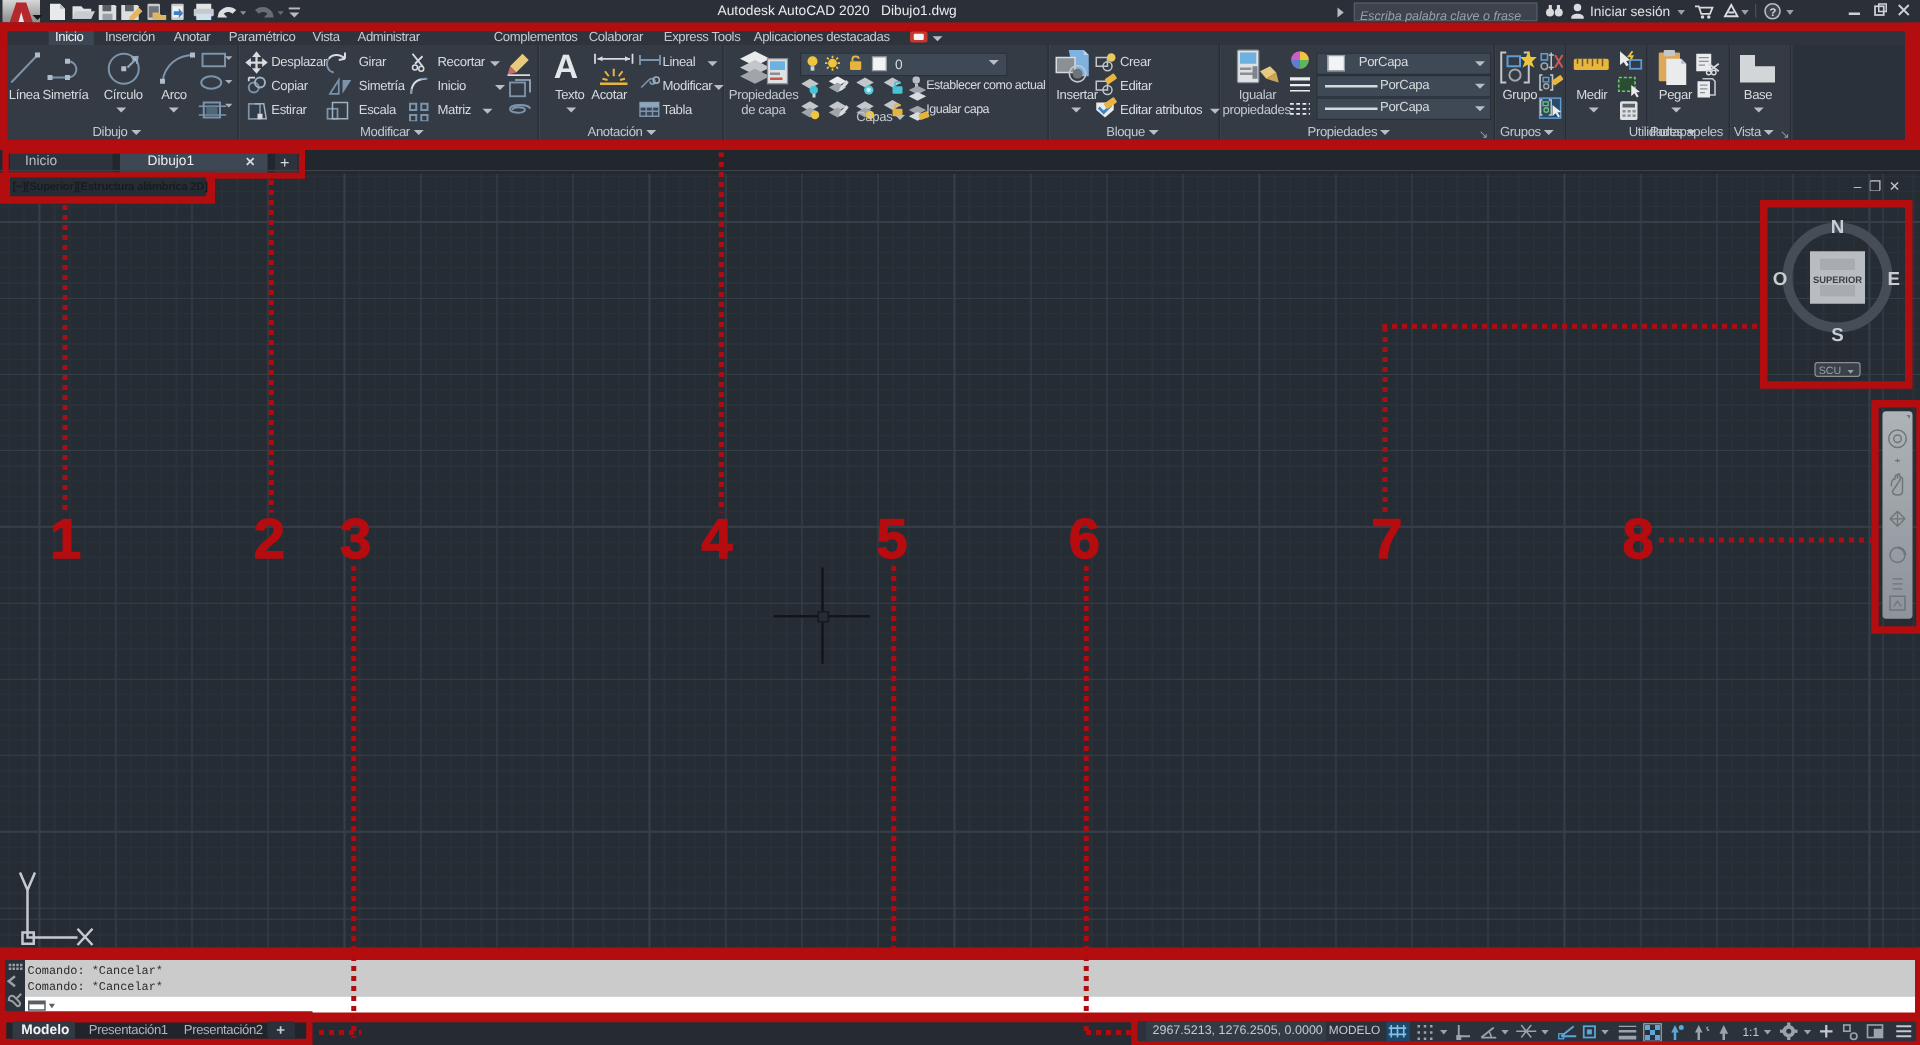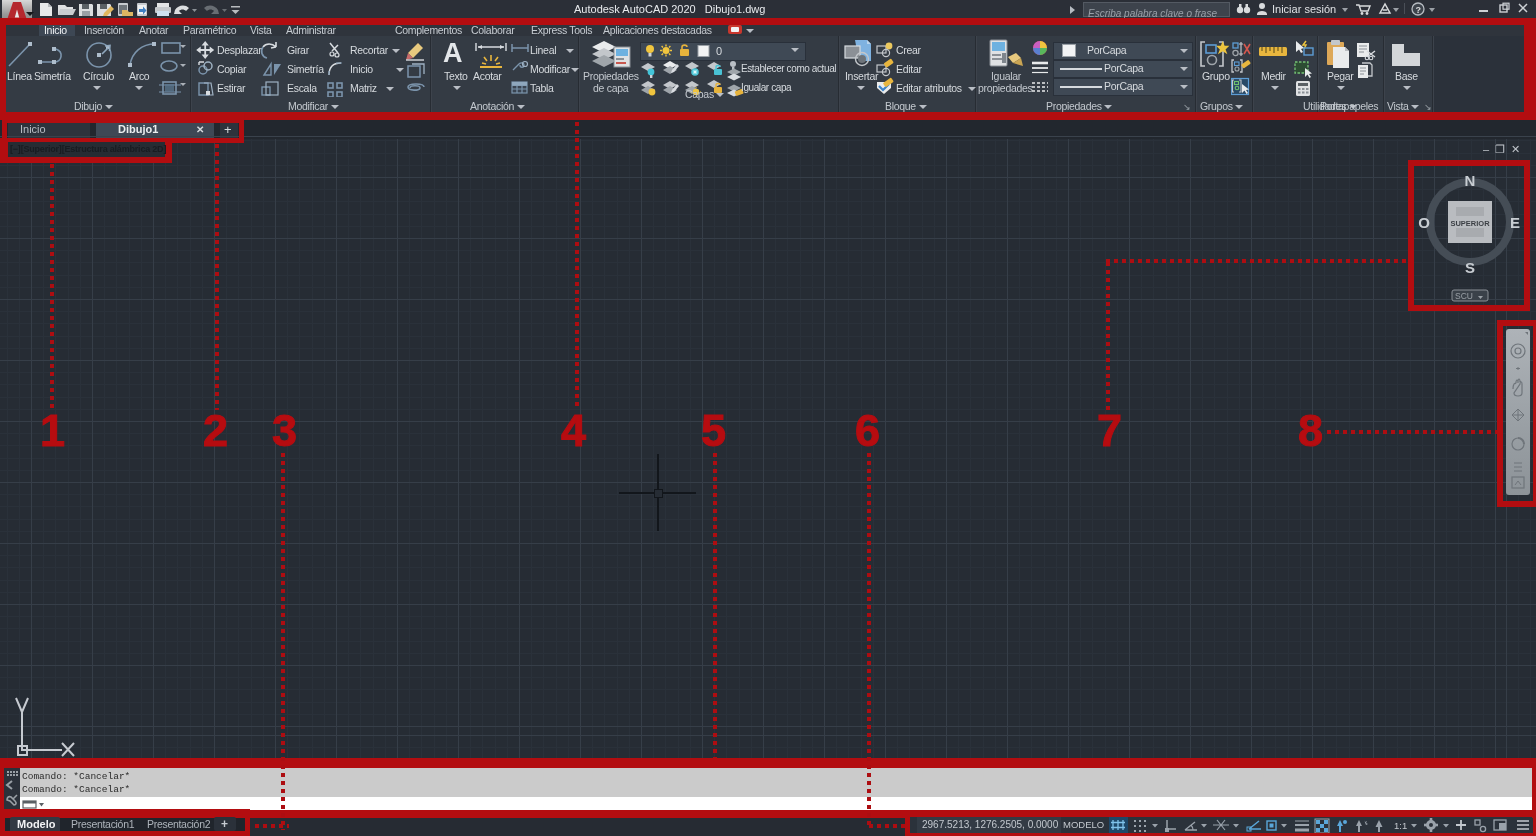--- a/index.html
+++ b/index.html
@@ -504,21 +504,21 @@
     <span class="txt abs" style="left:1395px;top:34px;">Base</span>
     <span class="tri abs" style="left:1403px;top:50px;"></span>
     <span class="lbl abs" style="left:1387px;top:64px;">Vista <span class="tri"></span></span>
     <span class="abs" style="left:1424px;top:66px;color:#9aa0a6;font-size:9px;">↘</span>
   </div>
 
   <div class="abs" style="left:0;top:113px;width:1536px;height:26px;background:#22272e;"></div>
   <div class="abs" style="left:8px;top:120px;width:82px;height:19px;background:#2d333c;"></div>
   <div class="abs" style="left:20px;top:123px;color:#b9bec5;font-size:11px;">Inicio</div>
   <div class="abs" style="left:96px;top:120px;width:118px;height:19px;background:#3e4855;"></div>
-  <div class="abs" style="left:118px;top:123px;color:#eceef0;font-size:11px;font-weight:bold;">Dibujo1</div>
+  <div class="abs" style="left:118px;top:123px;color:#eceef0;font-size:11px;">Dibujo1</div>
   <div class="abs" style="left:196px;top:124px;color:#d6dade;font-size:10px;font-weight:bold;">✕</div>
   <div class="abs" style="left:220px;top:120px;width:18px;height:19px;background:#2d333c;"></div>
   <div class="abs" style="left:224px;top:122px;color:#d6dade;font-size:13px;">+</div>
 
   <div id="dwg" class="abs" style="left:0;top:139px;width:1536px;height:619px;
     background-color:#262c34;
     background-image:
       repeating-linear-gradient(90deg,#363e48 0px,#363e48 1px,transparent 1px,transparent 61px),
       repeating-linear-gradient(180deg,#363e48 0px,#363e48 1px,transparent 1px,transparent 61px),
       repeating-linear-gradient(90deg,#2a313a 0px,#2a313a 1px,transparent 1px,transparent 12.2px),

